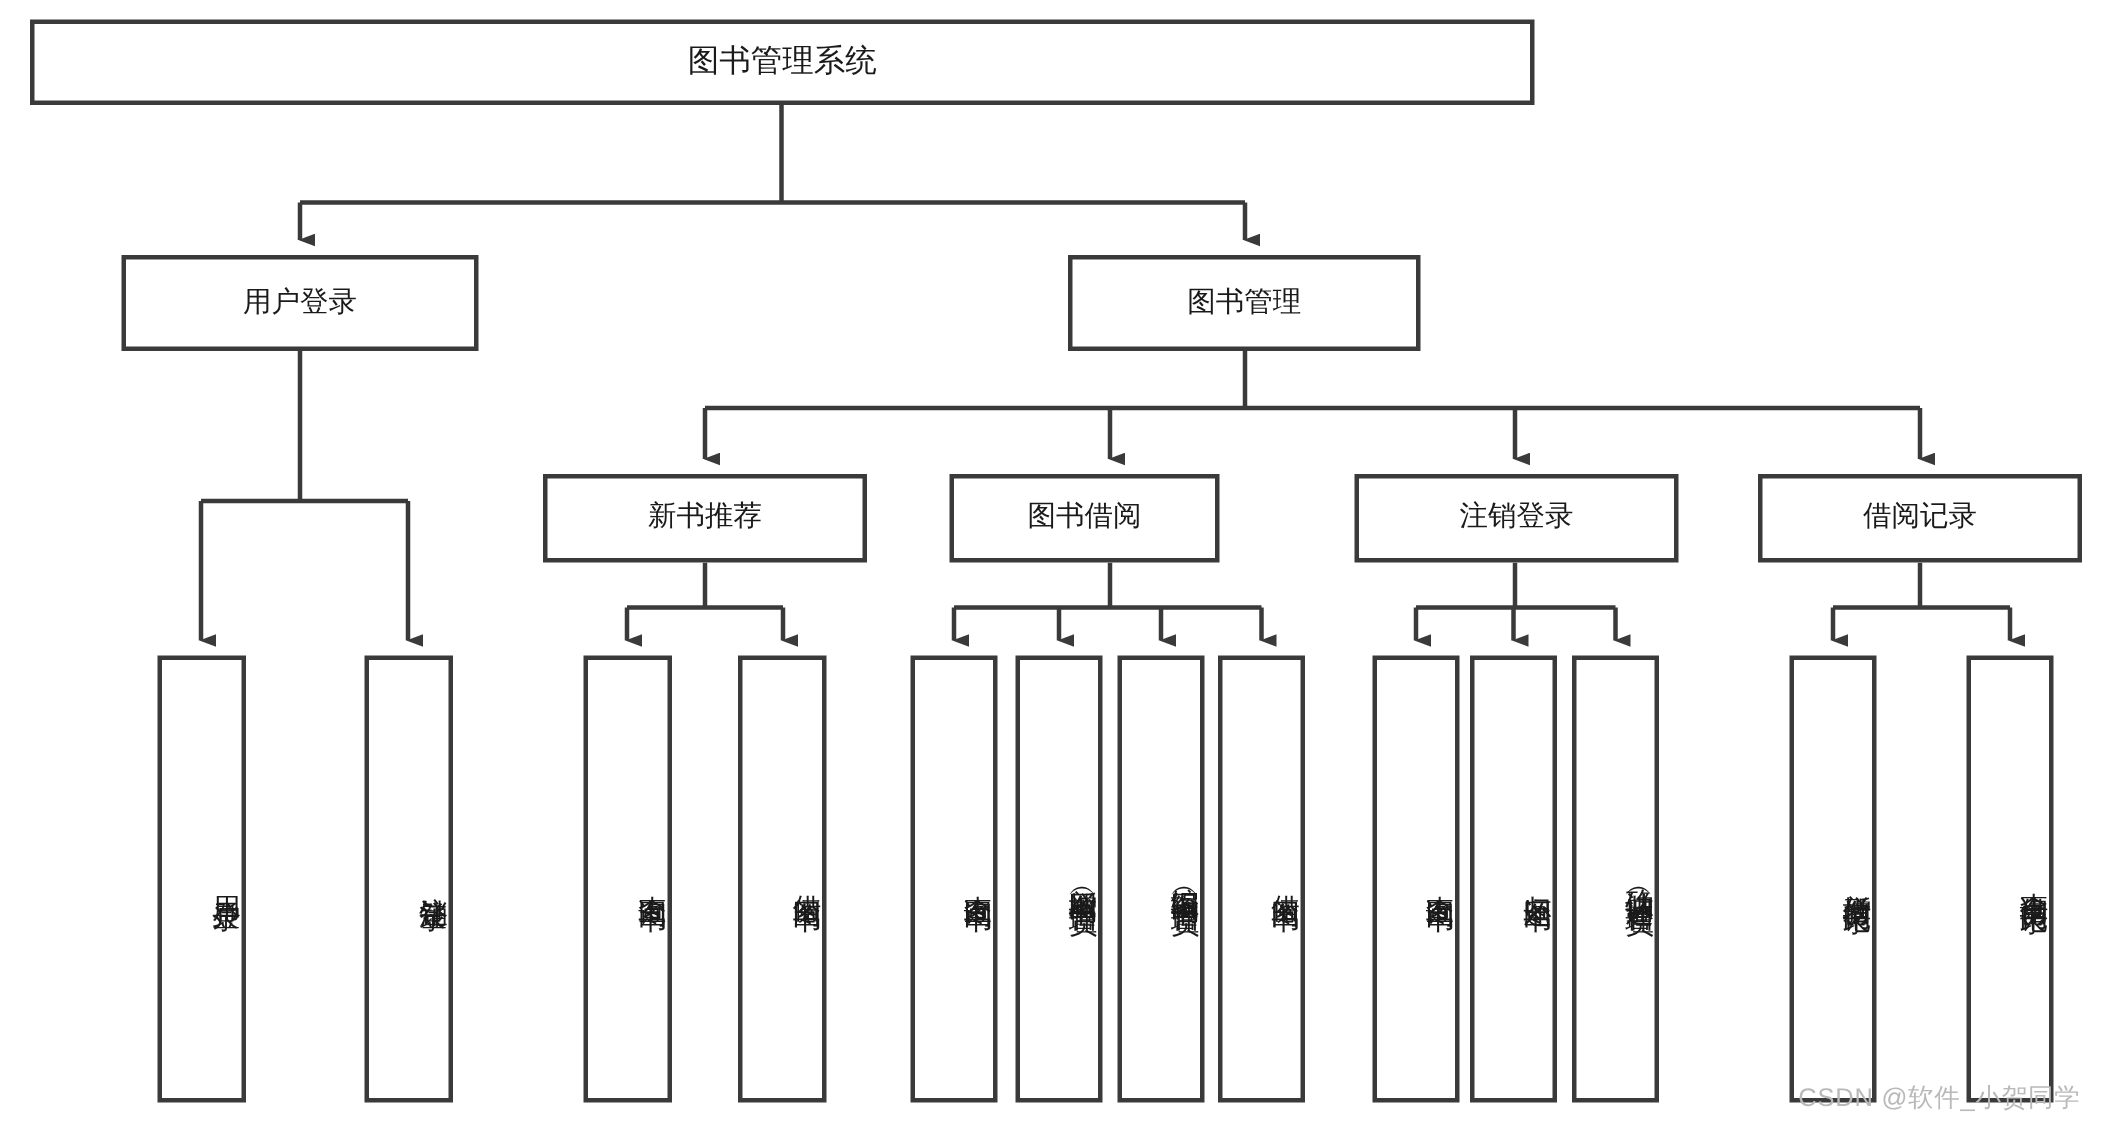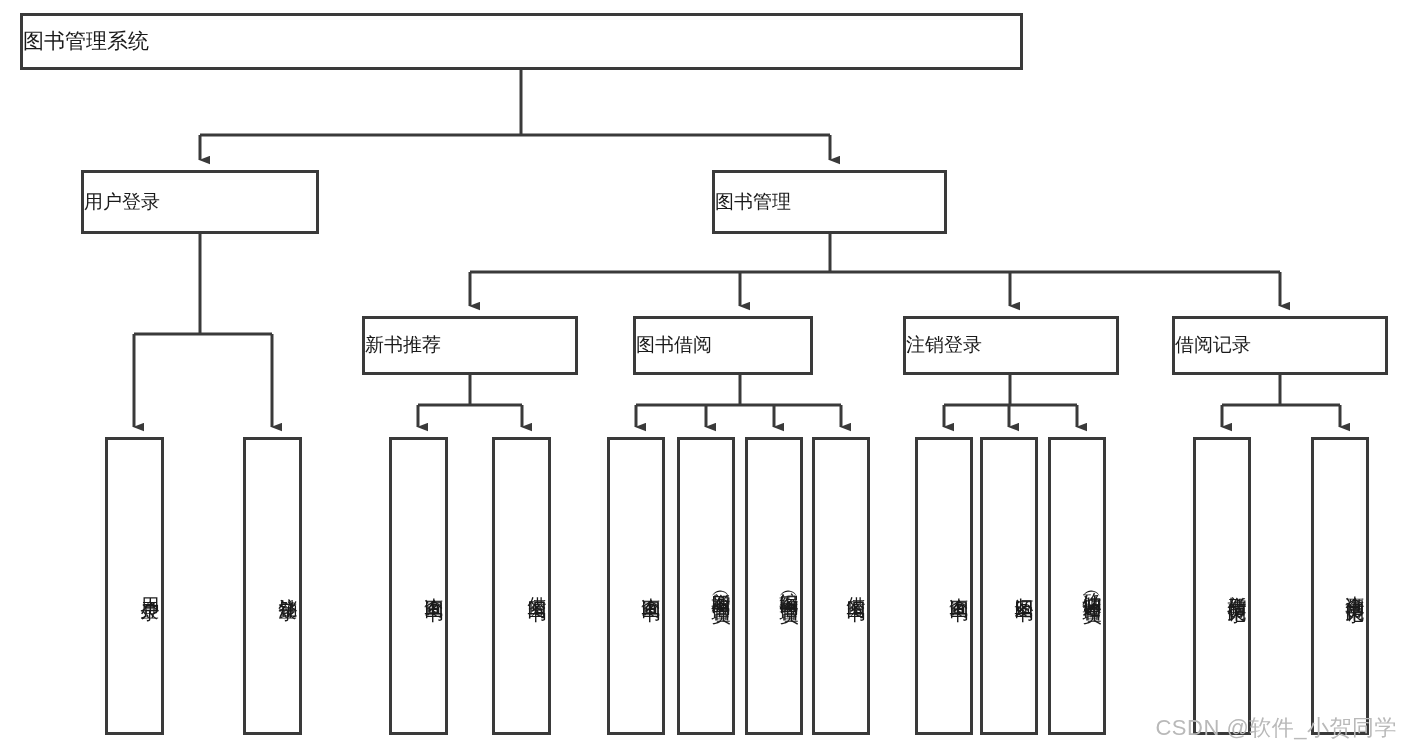--- a/index.html
+++ b/index.html
@@ -17,21 +17,21 @@
     background: #ffffff;
     overflow: hidden;
   }
   .node {
     position: absolute;
     box-sizing: border-box;
     border: 3px solid #3a3a3a;
     background: #ffffff;
     display: flex;
     align-items: center;
-    justify-content: flex-start;
+    justify-content: center;
     color: #1a1a1a;
     text-align: center;
     line-height: 1.18;
   }
   .node.level0 {
     font-size: 21px;
   }
   .node.level1 {
     font-size: 19px;
   }
@@ -58,23 +58,23 @@
   svg.connectors {
     position: absolute;
     left: 0;
     top: 0;
     width: 1405px;
     height: 747px;
     pointer-events: none;
   }
   .watermark {
     position: absolute;
-    right: 8px;
+    right: 18px;
     bottom: 4px;
-    font-size: 22px;
+    font-size: 17px;
     color: #b9b9b9;
     white-space: nowrap;
     letter-spacing: 0.5px;
   }
 </style>
 </head>
 <body>
 
 <div id="canvas">
 

